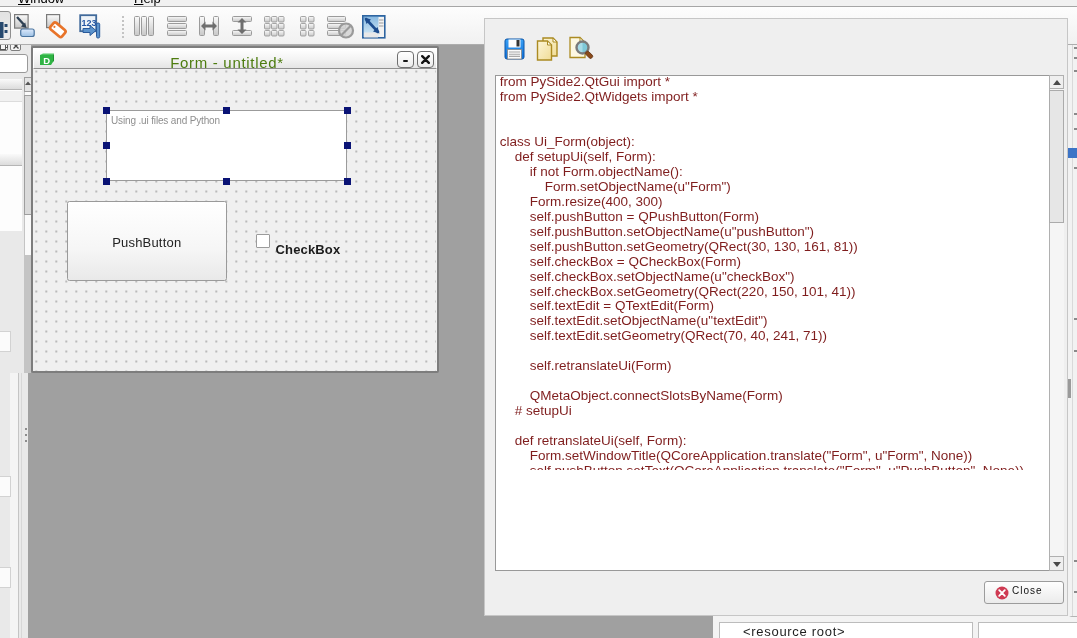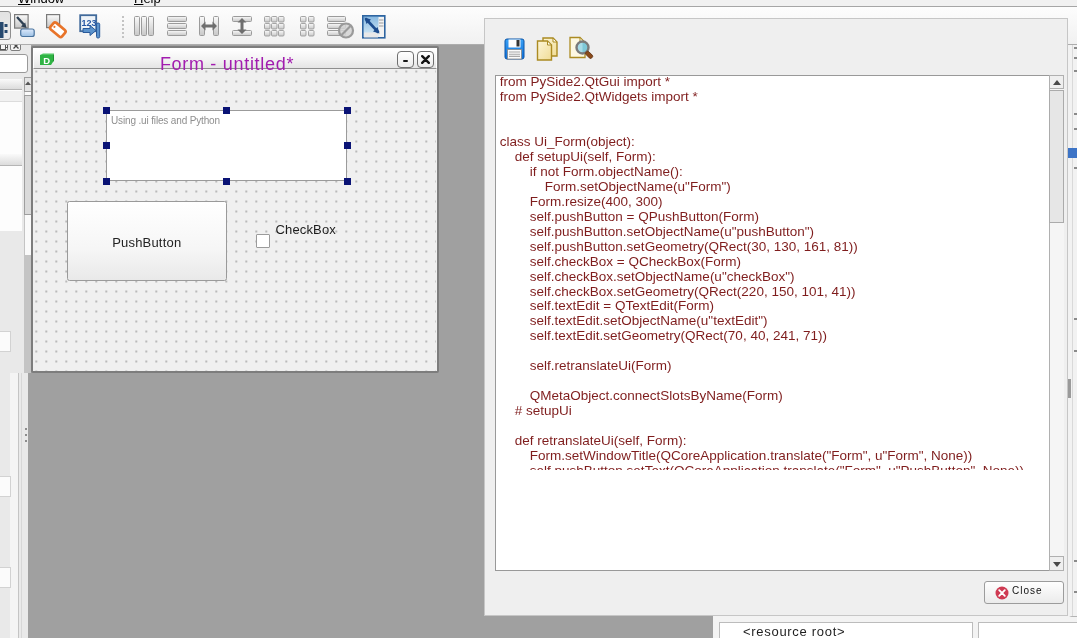--- a/index.html
+++ b/index.html
@@ -210,40 +210,40 @@
 <div class="abs" style="left:31px;top:46px;width:408px;height:327px;border:2px solid #7d7d7d;border-radius:2px;background:#f0f0f0;">
   <div style="position:absolute;left:0;top:0;right:0;height:21px;background:linear-gradient(#ffffff,#f3f3f3 55%,#e5e5e5);border-bottom:1px solid #8f8f8f;border-left:1px solid #fff;border-top:1px solid #fff;border-right:1px solid #fff;"></div>
 
   <svg style="position:absolute;left:5px;top:5px;" width="17" height="14" viewBox="0 0 17 14">
     <polygon points="2,2 15,2 15,9 13,12 2,12" fill="#2fb344"></polygon>
     <polygon points="2,2 5,0.5 16,0.5 15,2" fill="#51c763"></polygon>
     <polygon points="15,2 16,0.5 16,8 15,9" fill="#1f9232"></polygon>
     <text x="5.2" y="10.5" font-family="Liberation Sans" font-size="9.5" font-weight="bold" fill="#fff">D</text>
   </svg>
 
-  <div style="position:absolute;left:23px;top:6px;width:342px;text-align:center;font-size:18px;letter-spacing:0.7px;color:#a21caf;">Form - untitled*</div>
+  <div style="position:absolute;left:23px;top:6px;width:342px;text-align:center;font-size:15px;letter-spacing:0.7px;color:#4d7c0f;">Form - untitled*</div>
 
   <div style="position:absolute;left:363.5px;top:2.5px;width:17px;height:17px;border:1px solid #6f6f6f;border-radius:4px;background:linear-gradient(#ffffff,#ececec);"></div>
   <div style="position:absolute;left:370px;top:11.5px;width:4.5px;height:2px;background:#161616;border-radius:1px;"></div>
   <div style="position:absolute;left:384px;top:2.5px;width:17px;height:17px;border:1px solid #6f6f6f;border-radius:4px;background:linear-gradient(#ffffff,#ececec);"></div>
   <svg style="position:absolute;left:388px;top:6.5px;" width="9" height="9" viewBox="0 0 9 9">
       <path d="M1.2 1.2 L7.8 7.8 M7.8 1.2 L1.2 7.8" stroke="#141414" stroke-width="2.4" stroke-linecap="round"></path>
     </svg>
 
   <div style="position:absolute;left:1px;top:22px;width:402px;height:301px;background:#f0f0f0;background-image:radial-gradient(circle,#a4a4a4 0.65px,rgba(0,0,0,0) 0.85px);background-size:10px 10px;background-position:-2.7px -3.5px;"></div>
 </div>
 
 <div class="abs" style="left:106px;top:110px;width:241px;height:71px;background:#fff;border:1px solid #9b9b9b;">
   <div style="position:absolute;left:4px;top:4px;font-size:10px;letter-spacing:-0.15px;color:#8f8f8f;">Using .ui files and Python</div>
 </div>
 <div class="abs" style="left:66.5px;top:200.5px;width:160.5px;height:80.5px;border:1px solid #9a9a9a;border-radius:2.5px;background:linear-gradient(#ffffff,#f6f6f6 60%,#e9e9e9);">
   <div style="position:absolute;left:0;right:0;top:33px;text-align:center;font-size:13px;letter-spacing:0.2px;color:#232323;">PushButton</div>
 </div>
 <div class="abs" style="left:256px;top:234px;width:14px;height:13.5px;background:#fff;border:1px solid #9b9b9b;border-radius:1px;"></div>
-<div class="abs" style="left:275.5px;top:222px;font-size:13px;letter-spacing:0.15px;color:#1c1c1c;">CheckBox</div>
+<div class="abs" style="left:275.5px;top:242px;font-size:13px;letter-spacing:0.15px;color:#1c1c1c;font-weight:bold;">CheckBox</div>
 
 <div class="abs" style="left:102.5px;top:106.5px;width:7px;height:7px;background:#0a1375;"></div>
 <div class="abs" style="left:223px;top:106.5px;width:7px;height:7px;background:#0a1375;"></div>
 <div class="abs" style="left:343.5px;top:106.5px;width:7px;height:7px;background:#0a1375;"></div>
 <div class="abs" style="left:102.5px;top:142px;width:7px;height:7px;background:#0a1375;"></div>
 <div class="abs" style="left:343.5px;top:142px;width:7px;height:7px;background:#0a1375;"></div>
 <div class="abs" style="left:102.5px;top:177.5px;width:7px;height:7px;background:#0a1375;"></div>
 <div class="abs" style="left:223px;top:177.5px;width:7px;height:7px;background:#0a1375;"></div>
 <div class="abs" style="left:343.5px;top:177.5px;width:7px;height:7px;background:#0a1375;"></div>
 

